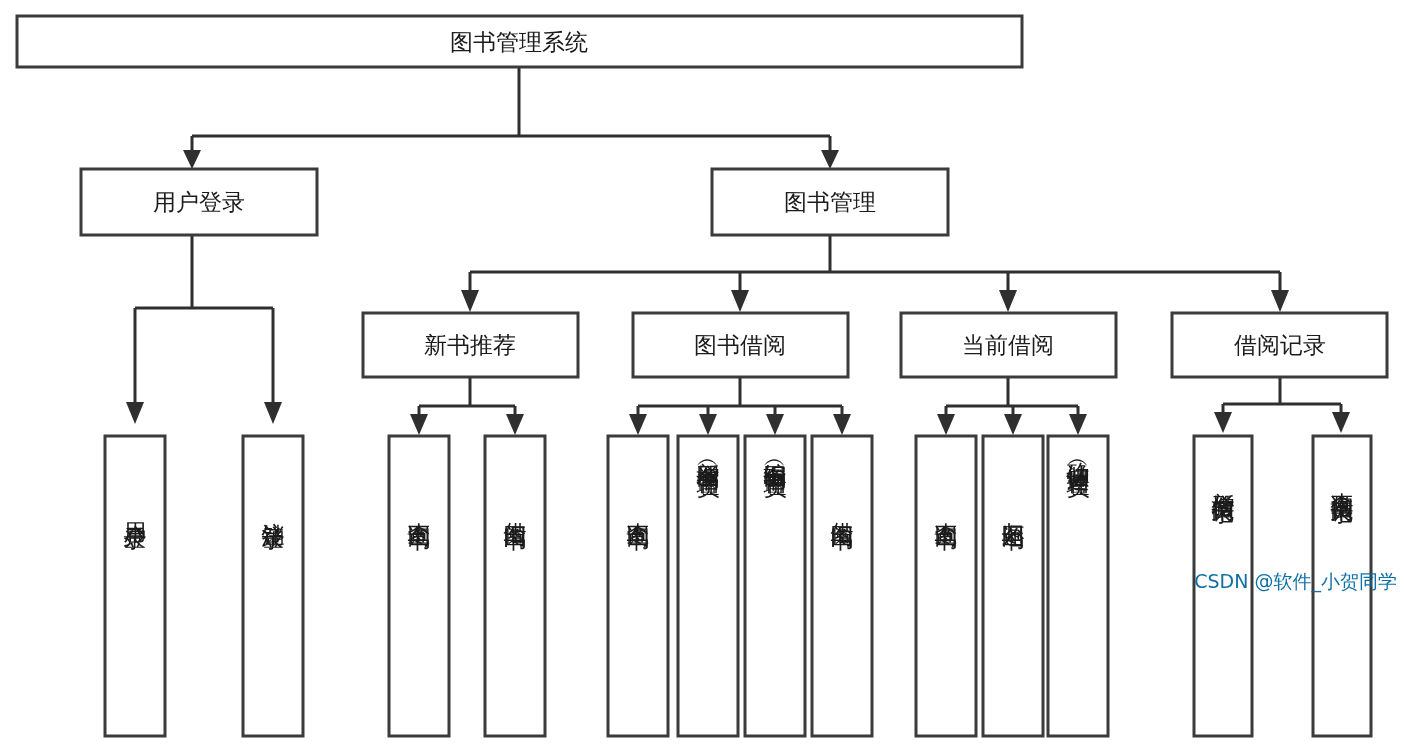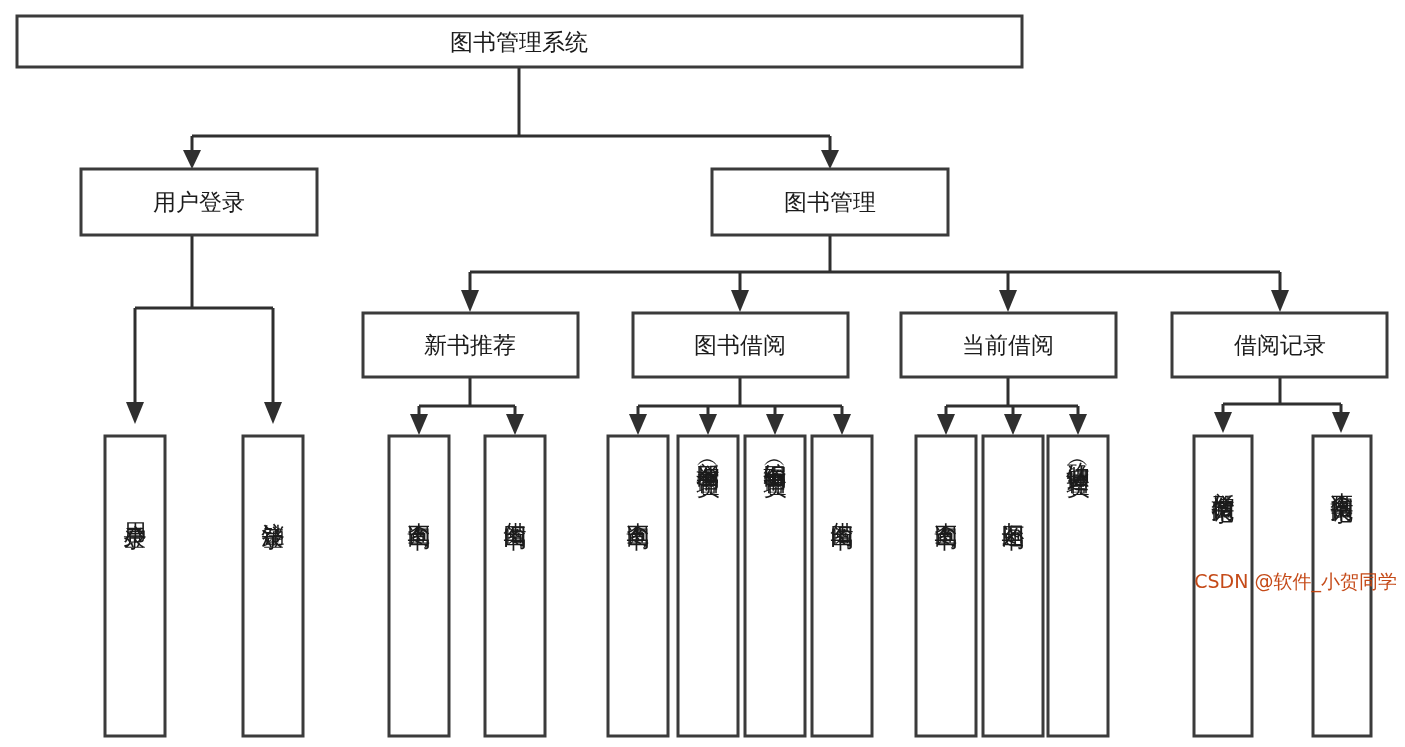--- a/index.html
+++ b/index.html
@@ -64,21 +64,21 @@
     color: #1b1b1b;
     letter-spacing: 2px;
     white-space: nowrap;
   }
   #watermark {
     position: absolute;
     right: 8px;
     bottom: 6px;
     font-family: "DejaVu Sans", "Liberation Sans", sans-serif;
     font-size: 19px;
-    color: #c2410c;
+    color: #0369a1;
     opacity: 0.95;
     white-space: nowrap;
     pointer-events: none;
   }
 </style>
 </head>
 <body>
 
 <div id="diagram-root">
 

